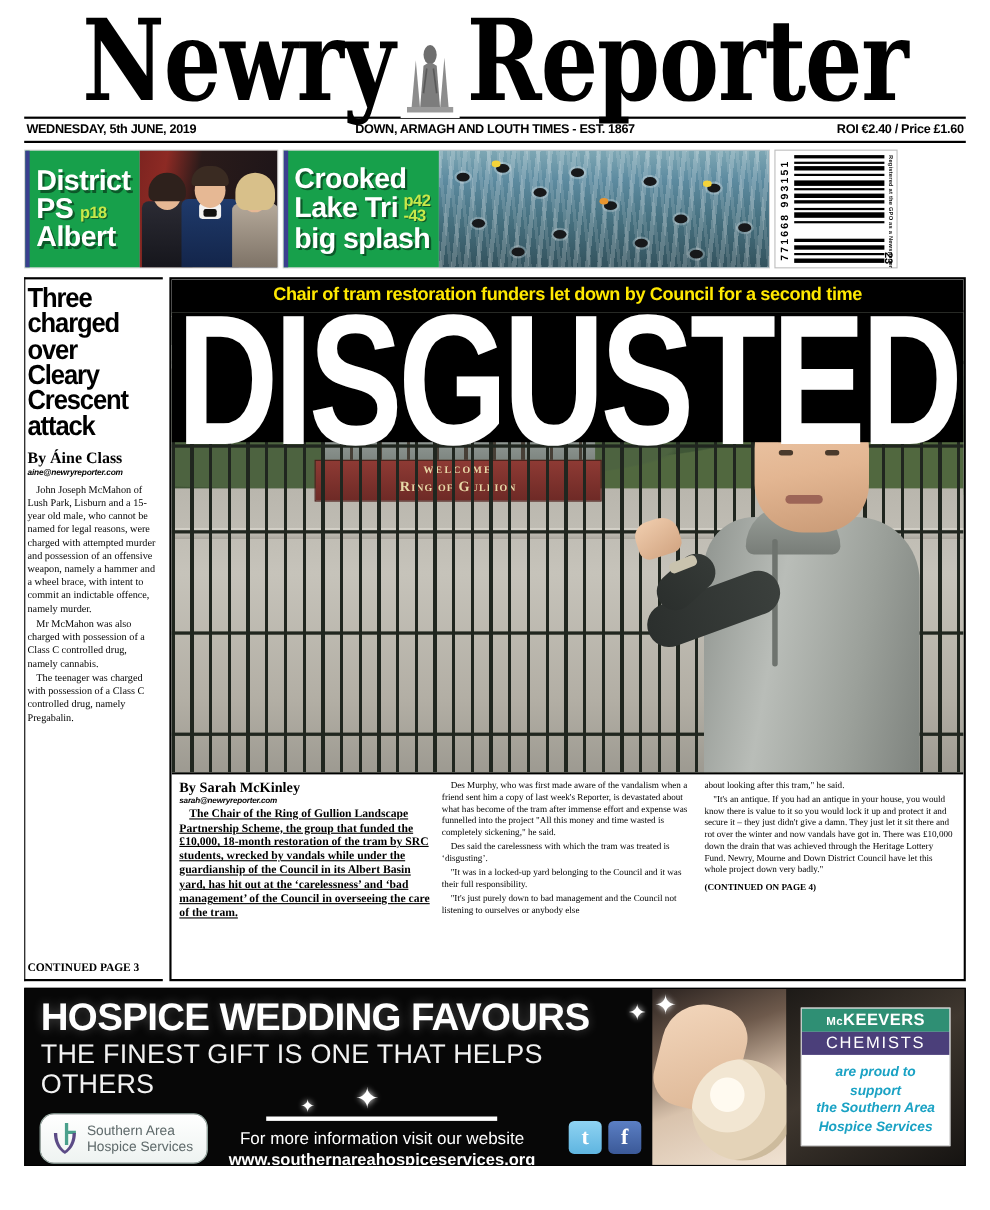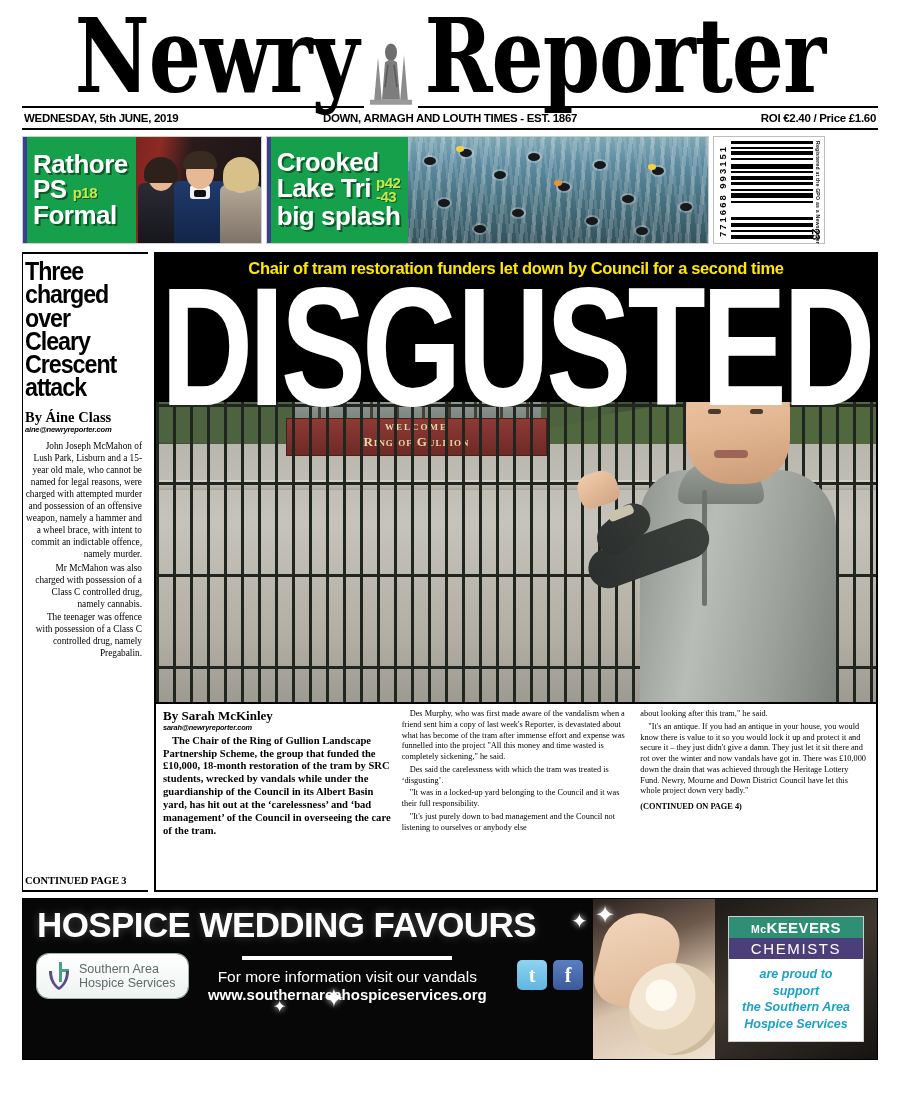--- a/index.html
+++ b/index.html
@@ -186,21 +186,21 @@
   .side-lede {
     font-family: "Liberation Serif", serif;
     font-weight: 700;
     font-size: 13.2px; line-height: 1.16;
     text-indent: 10px;
     margin-bottom: 4px;
   }
   .side-body {
     font-family: "Liberation Serif", serif;
     font-size: 9.3px; line-height: 1.30;
-    text-align: right;
+    text-align: left;
   }
   .side-body p { text-indent: 8px; margin-bottom: 1px; }
   .side-cont {
     font-family: "Liberation Serif", serif;
     font-weight: 700; font-size: 10.5px;
     margin-top: auto; padding-top: 6px;
     letter-spacing: -.1px;
   }
 
   
@@ -342,20 +342,21 @@
   }
   .col-email {
     font-family: "Liberation Sans", sans-serif;
     font-style: italic; font-weight: 700;
     font-size: 7.4px; margin-bottom: 3px; letter-spacing:-.2px;
   }
   .col-lede {
     font-family: "Liberation Serif", serif;
     font-weight: 700; font-size: 10.6px; line-height: 1.22;
     text-indent: 9px;
+    text-decoration: underline;
   }
   .col-body {
     font-family: "Liberation Serif", serif;
     font-size: 8.3px; line-height: 1.30;
   }
   .col-body p { text-indent: 8px; margin-bottom: 2px; }
   .col-body .nb { text-indent: 0; font-weight: 700; margin-top: 5px; }
 
   
   .bottom-ad {
@@ -453,25 +454,25 @@
       <span>WEDNESDAY, 5th JUNE, 2019</span>
       <span class="center">DOWN, ARMAGH AND LOUTH TIMES - EST. 1867</span>
       <span>ROI €2.40 / Price £1.60</span>
     </div>
   </div>
 
   <div class="promo-strip">
 
     <div class="promo-box">
       <div class="promo-green">
-        <div class="promo-line">Rathore</div>
+        <div class="promo-line">District</div>
         <div class="promo-line">
           <span>PS</span><span class="pg">p18</span>
         </div>
-        <div class="promo-line">Formal</div>
+        <div class="promo-line">Albert</div>
       </div>
       <div class="promo-photo ph-formal">
         <div class="backdrop"></div>
 
         <div class="p-body" style="left:2px;bottom:0;width:46px;height:60px;background:linear-gradient(#2b2b34,#16161c);"></div>
         <div class="p-head" style="left:12px;bottom:52px;width:26px;height:30px;"></div>
         <div style="position:absolute;left:8px;bottom:60px;width:34px;height:26px;background:#2e211c;border-radius:18px 18px 6px 6px;"></div>
 
         <div class="p-body" style="left:38px;bottom:0;width:52px;height:62px;background:linear-gradient(#1f3a6b,#13254a);"></div>
         <div style="position:absolute;left:54px;bottom:44px;width:20px;height:14px;background:#f2f2f2;border-radius:3px;"></div>
@@ -558,21 +559,21 @@
 
   <div class="main-area">
 
     <div class="sidebar">
       <div class="side-head">Three charged over Cleary Crescent attack</div>
       <div class="side-byline">By Áine Class</div>
       <div class="side-email">aine@newryreporter.com</div>
       <div class="side-body">
         <p>John Joseph McMahon of Lush Park, Lisburn and a 15-year old male, who cannot be named for legal reasons, were charged with attempted murder and possession of an offensive weapon, namely a hammer and a wheel brace, with intent to commit an indictable offence, namely murder.</p>
         <p>Mr McMahon was also charged with possession of a Class C controlled drug, namely cannabis.</p>
-        <p>The teenager was offence with possession of a Class C controlled drug, namely Pregabalin.</p>
+        <p>The teenager was charged with possession of a Class C controlled drug, namely Pregabalin.</p>
       </div>
       <div class="side-cont">CONTINUED PAGE 3</div>
     </div>
 
     <div class="story">
       <div class="kicker">Chair of tram restoration funders let down by Council for a second time</div>
 
       <div class="hero">
         <div class="scene">
           <div class="sky"></div>
@@ -639,38 +640,39 @@
           <p>"It's an antique. If you had an antique in your house, you would know there is value to it so you would lock it up and protect it and secure it – they just didn't give a damn. They just let it sit there and rot over the winter and now vandals have got in. There was £10,000 down the drain that was achieved through the Heritage Lottery Fund. Newry, Mourne and Down District Council have let this whole project down very badly."</p>
           <p class="nb">(CONTINUED ON PAGE 4)</p>
         </div>
       </div>
     </div>
   </div>
 
   <div class="bottom-ad">
     <div class="ad-left">
       <div class="ad-h1">HOSPICE WEDDING FAVOURS</div>
+      <div class="ad-h2">THE FINEST GIFT IS ONE THAT HELPS OTHERS</div>
 
       <div class="ad-row">
         <div class="ad-logo">
           <div class="mark">
             <svg viewBox="0 0 26 30" width="26" height="30" aria-hidden="true">
               <path d="M13 1 L16 1 L16 8 L23 8 L23 11 L16 11 L16 21 L13 21 Z" fill="#4aa08c"></path>
               <path d="M3 10 C3 24 13 29 13 29 C13 29 23 24 23 10 L20 10 C20 22 13 26 13 26 C13 26 6 22 6 10 Z" fill="#5b4b86"></path>
             </svg>
           </div>
           <div class="txt">
             <div>Southern Area</div>
             <div>Hospice Services</div>
           </div>
         </div>
 
         <div class="ad-contact">
           <div class="ad-rule"></div>
-          <div class="l1">For more information visit our vandals</div>
+          <div class="l1">For more information visit our website</div>
           <div class="l2">www.southernareahospiceservices.org</div>
 
         </div>
 
         <div class="social">
           <div class="sic tw">
               <span>t</span>
             </div>
           <div class="sic fb">
               <span>f</span>

